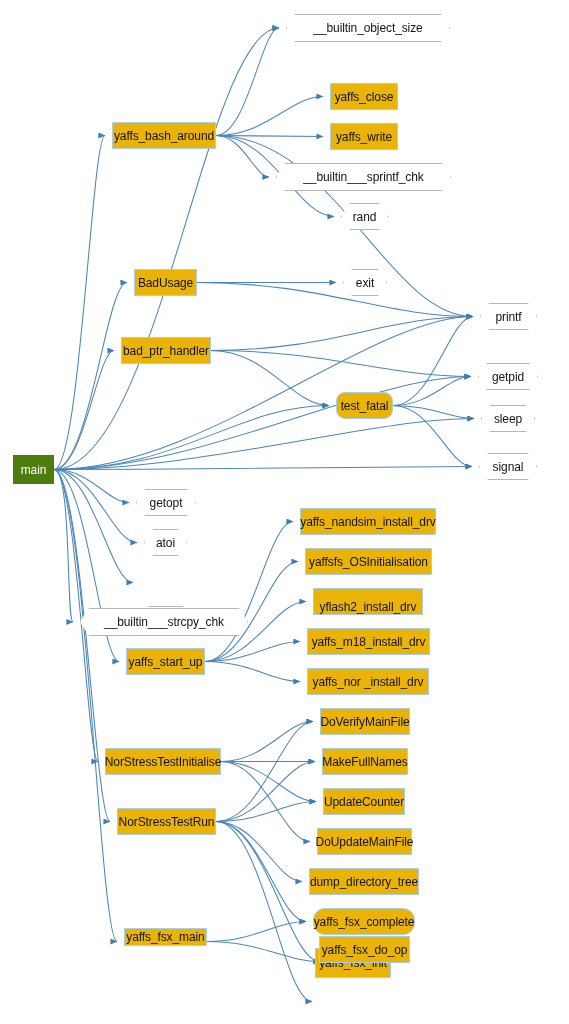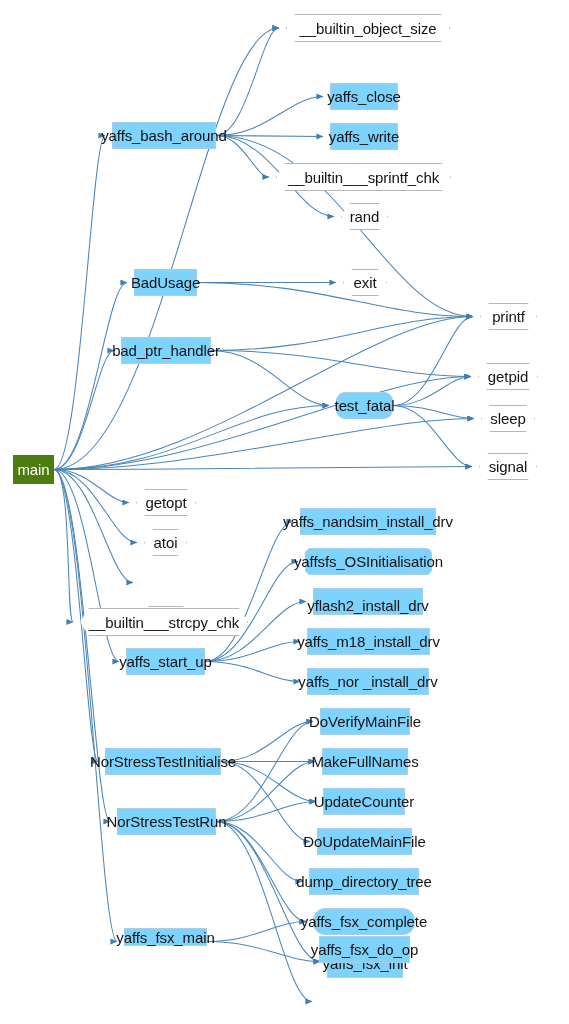--- a/index.html
+++ b/index.html
@@ -8,28 +8,28 @@
     width:569px;height:1024px;
     background:#ffffff;
     font-family:"Liberation Sans", sans-serif;
     overflow:hidden;
   }
   svg#edges{position:absolute;left:0;top:0;width:569px;height:1024px;}
   .node{
     position:absolute;
     display:flex;align-items:center;justify-content:center;
     box-sizing:border-box;
-    font-size:15px;
+    font-size:12px;
     color:#131313;
     white-space:nowrap;
     letter-spacing:-0.1px;
   }
   .node.box{
     border:1px solid #a9cfe8;
-    background:#7dd3fc;
+    background:#eab308;
   }
   .node.root{
     border:1px solid #1f6fc4;
     background:#4d7c0f;
     color:#ffffff;
   }
   .node.oct{
     border:1px solid #b6b6b6;
     background:#ffffff;
     clip-path:polygon(9px 0, calc(100% - 9px) 0, 100% 50%, calc(100% - 9px) 100%, 9px 100%, 0 50%);
@@ -156,21 +156,21 @@
       </div>
       <div class="node oct" style="left: 80px; top: 608px; width: 168px; height: 28px;">
         <span class="lbl">__builtin___strcpy_chk</span>
       </div>
       <div class="node box" style="left: 126px; top: 648px; width: 79px; height: 27px;">
         <span class="lbl">yaffs_start_up</span>
       </div>
       <div class="node box" style="left: 300px; top: 508px; width: 136px; height: 27px;">
         <span class="lbl">yaffs_nandsim_install_drv</span>
       </div>
-      <div class="node box" style="left: 305px; top: 548px; width: 127px; height: 27px; border-radius: 6px;">
+      <div class="node box" style="left: 305px; top: 548px; width: 127px; height: 27px;">
         <span class="lbl">yaffsfs_OSInitialisation</span>
       </div>
       <div class="node box" style="left: 313px; top: 588px; width: 110px; height: 27px; align-items: flex-end;">
         <span class="lbl">yflash2_install_drv</span>
       </div>
       <div class="node box" style="left: 307px; top: 628px; width: 123px; height: 27px;">
         <span class="lbl">yaffs_m18_install_drv</span>
       </div>
       <div class="node box" style="left: 307px; top: 668px; width: 122px; height: 27px;">
         <span class="lbl">yaffs_nor _install_drv</span>
@@ -195,20 +195,20 @@
       </div>
       <div class="node box" style="left: 309px; top: 868px; width: 110px; height: 27px;">
         <span class="lbl">dump_directory_tree</span>
       </div>
       <div class="node box" style="left: 313px; top: 908px; width: 102px; height: 27px; border-radius: 12px;">
         <span class="lbl">yaffs_fsx_complete</span>
       </div>
       <div class="node box" style="left: 124px; top: 928px; width: 83px; height: 18px;">
         <span class="lbl">yaffs_fsx_main</span>
       </div>
-      <div class="node box" style="left: 327px; top: 948px; width: 76px; height: 30px;">
+      <div class="node box" style="left: 315px; top: 948px; width: 76px; height: 30px;">
         <span class="lbl">yaffs_fsx_init</span>
       </div>
       <div class="node box" style="left: 319px; top: 936px; width: 91px; height: 27px;">
         <span class="lbl">yaffs_fsx_do_op</span>
       </div>
     </div>
 </div>
 
 </body></html>

